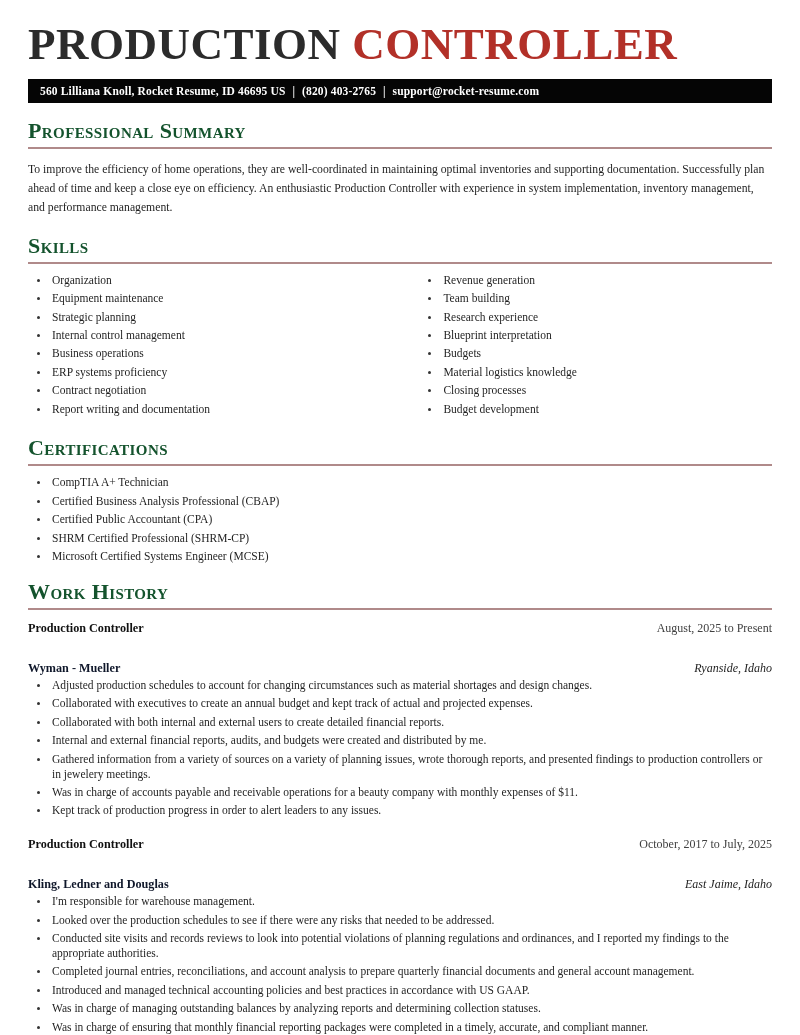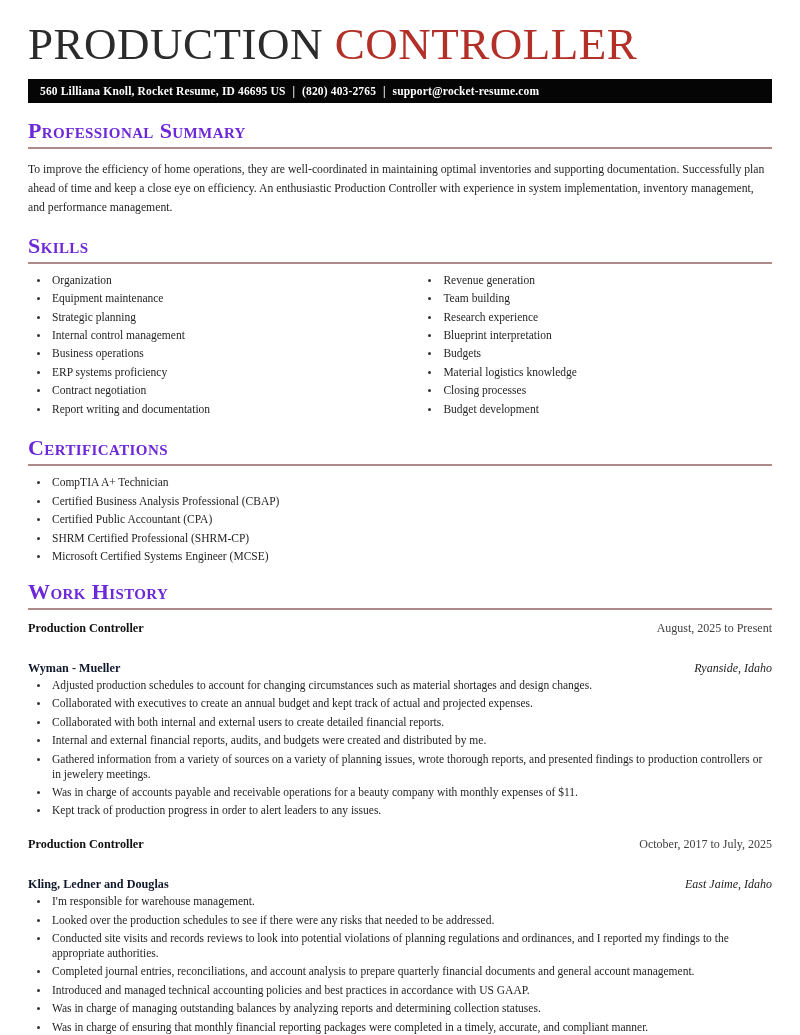--- a/index.html
+++ b/index.html
@@ -29,21 +29,21 @@
   
   .name-header {
     padding-top: 22px;
     padding-bottom: 6px;
     line-height: 1.0;
     white-space: nowrap;
   }
   .name-first, .name-last {
     font-family: "Liberation Serif", "DejaVu Serif", serif;
     font-size: 45px;
-    font-weight: normal;
+    font-weight: bold;
     letter-spacing: 0.5px;
   }
   .name-first { color: #2b2b2b; }
   .name-last  { color: #b23028; }
 
   .contact-bar {
     background: #050505;
     color: #ffffff;
     height: 24px;
     display: flex;
@@ -63,21 +63,21 @@
     font-weight: bold;
     font-size: 11.5px;
   }
 
   
   .section { margin-top: 16px; }
   .section-title {
     font-family: "Liberation Serif", "DejaVu Serif", serif;
     font-size: 22px;
     font-weight: bold;
-    color: #6d28d9;
+    color: #14532d;
     font-variant: small-caps;
     letter-spacing: 0.4px;
     line-height: 1.05;
     margin: 0;
   }
   .section-rule {
     height: 2px;
     background: #b08a8a;
     margin-top: 5px;
     margin-bottom: 9px;

